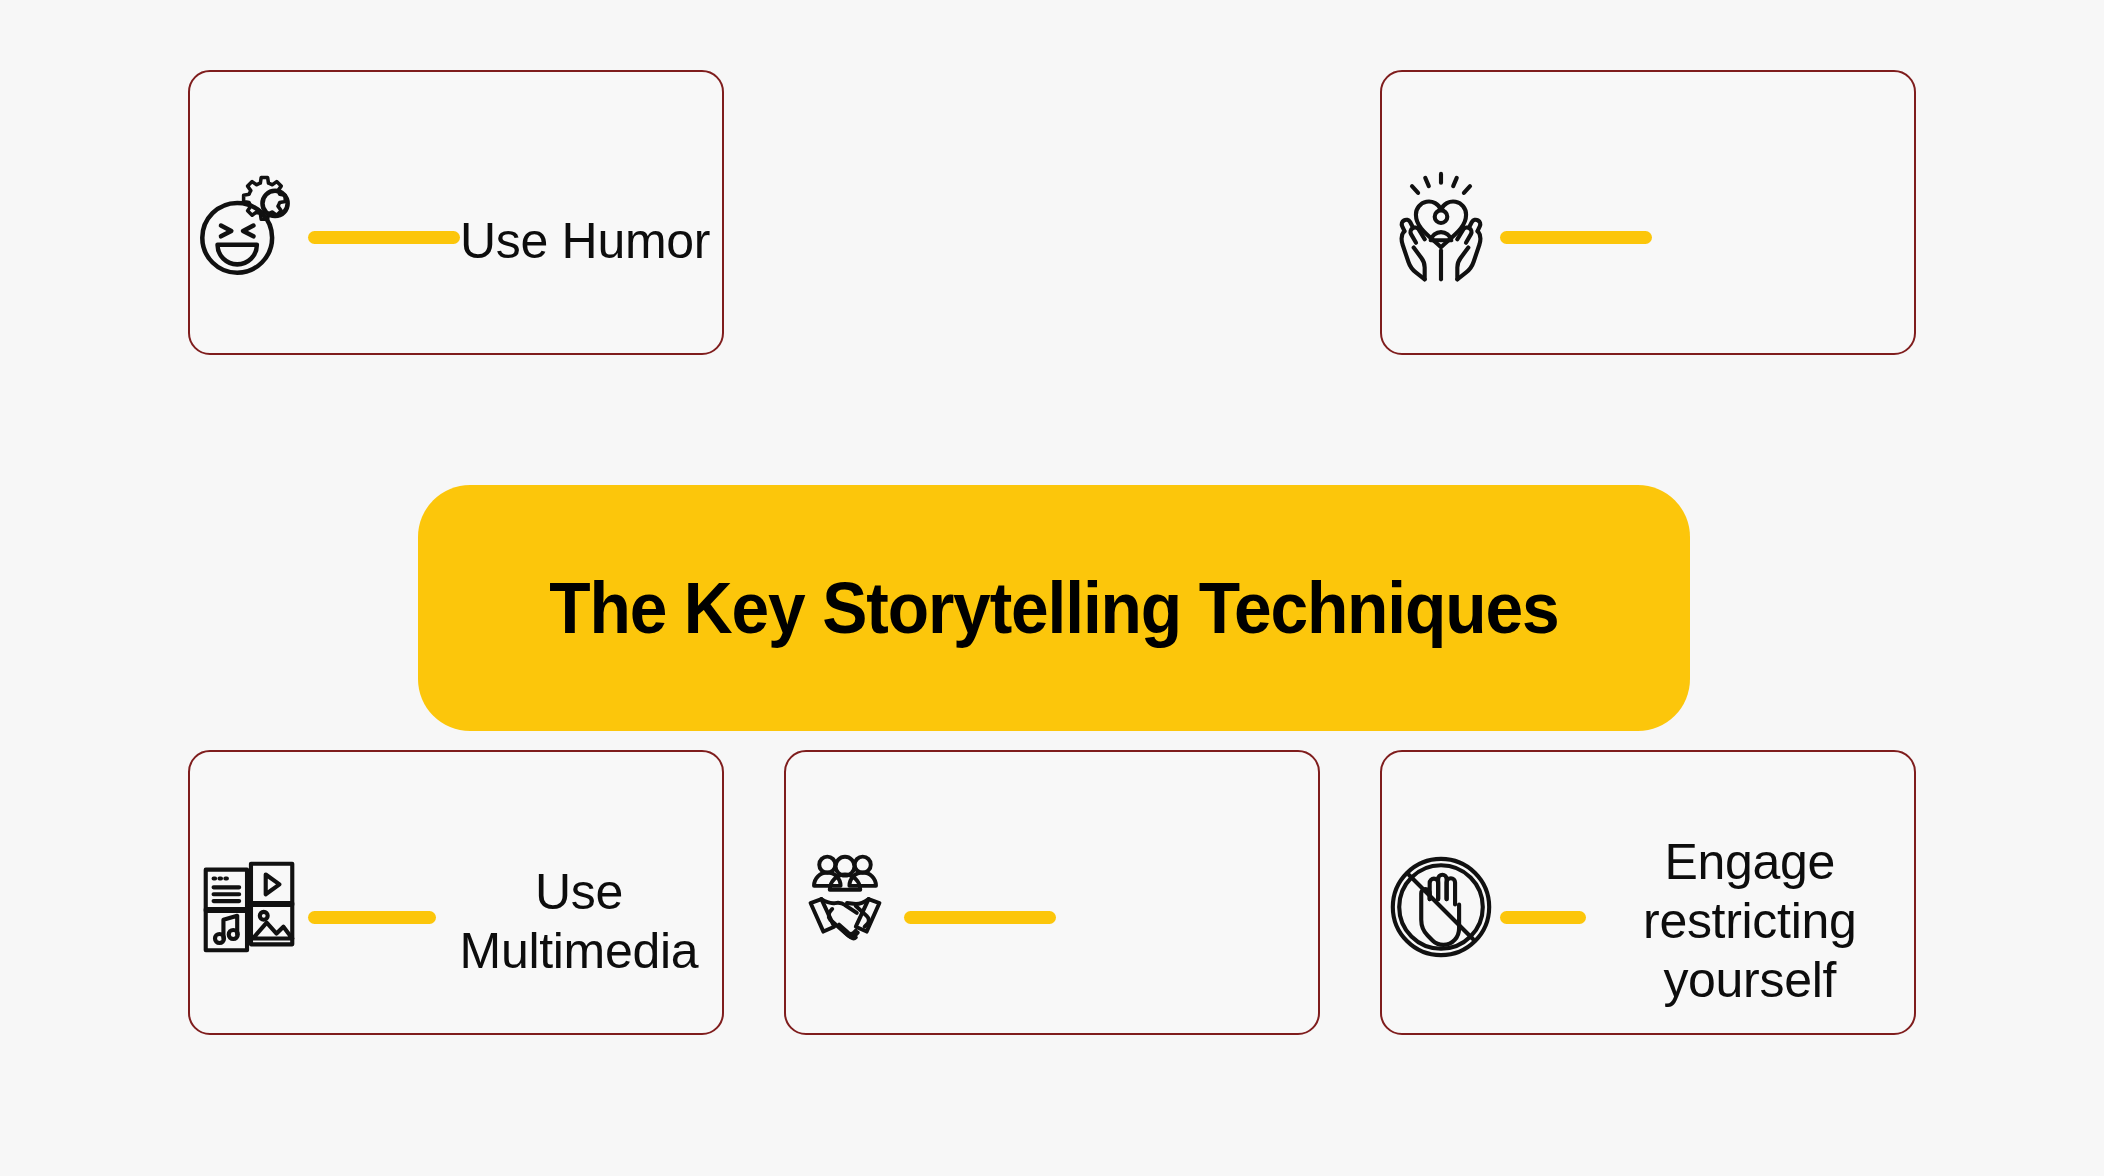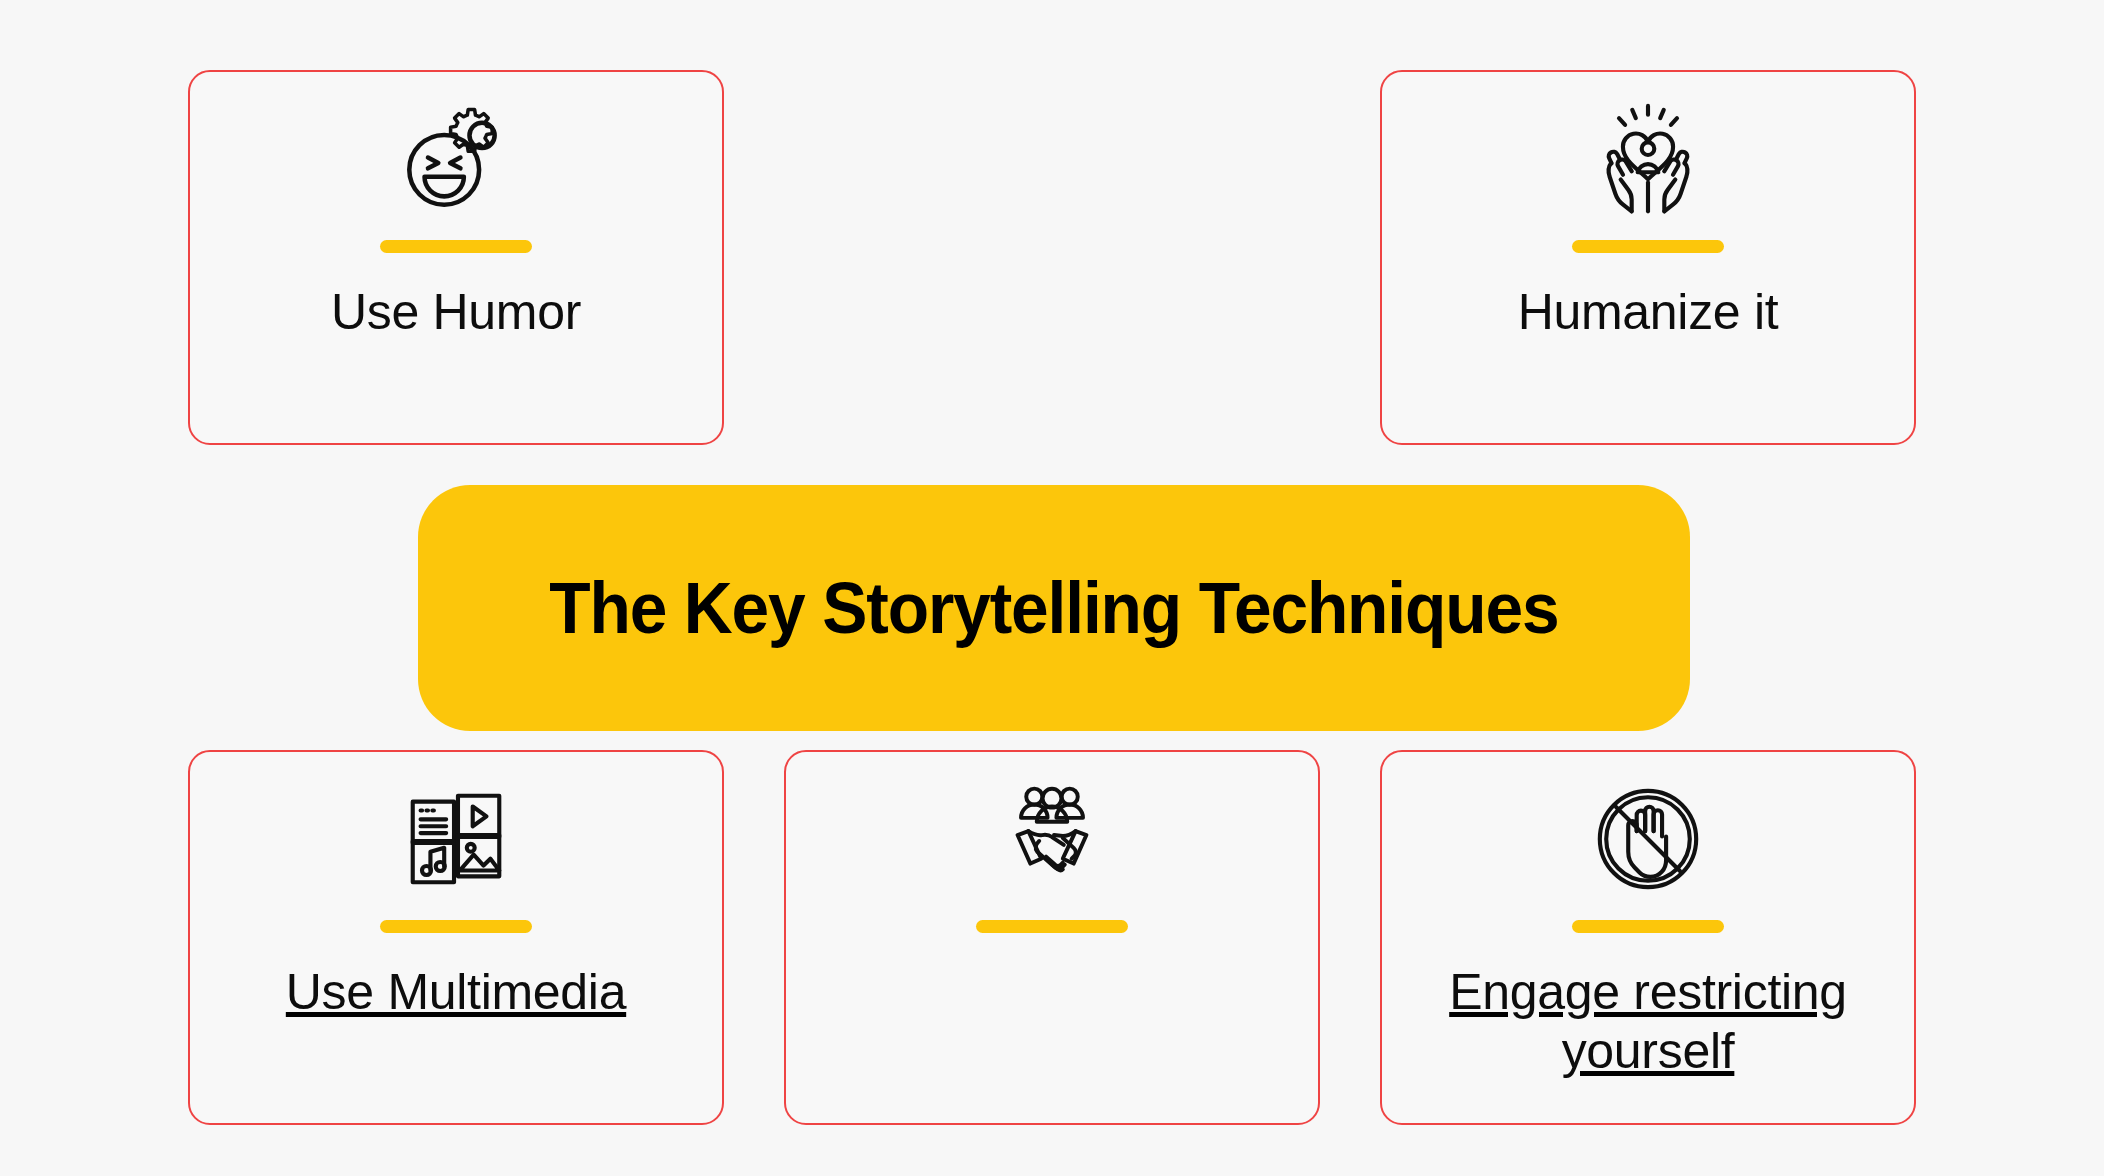--- a/index.html
+++ b/index.html
@@ -27,30 +27,30 @@
   
   .card-row {
     position: absolute;
     left: 188px;
     width: 1728px;
     display: flex;
     justify-content: space-between;
   }
 
   #row-top    { top: 70px;  height: 355px; }
-  #row-bottom { top: 750px; height: 355px; text-decoration: underline; }
+  #row-bottom { top: 750px; height: 355px; }
 
   .card {
     width: 536px;
-    height: 375px;
+    height: 285px;
     background: #f8f8f8;
-    border: 2px solid #ef4444;
+    border: 2px solid #7f1d1d;
     border-radius: 22px;
     display: flex;
-    flex-direction: column;
+    flex-direction: row;
     align-items: center;
     padding-top: 28px;
     position: relative;
   }
 
   .card-icon {
     width: 118px;
     height: 118px;
     display: flex;
     align-items: center;
@@ -172,21 +172,20 @@
 
           <path d="M76.5 72.5 l6.5 -10.5 a4.6 4.6 0 0 1 7.6 5.0 l-5.2 9.0"></path>
           <path d="M88.5 60.5 l3.0 -5.8 a4.6 4.6 0 0 1 8.0 4.5 l-2.5 5.2"></path>
           <path d="M97.5 64.0 q4.2 5.4 1.6 13.8 l-6.0 17.8 q-2.2 6.5 -7.5 10.6 l-9.0 7.0"></path>
           <path d="M76.6 113.2 l0 -12.0 q0 -5.4 3.4 -9.8 l7.8 -10.5"></path>
 
           <path d="M60 84.0 v29.2"></path>
         </svg>
       </div>
       <div class="card-rule"></div>
-      <div class="card-label">Humanize it</div>
     </div>
 
 
   </div>
 
   <div id="banner">
     <div id="banner-title">The Key Storytelling Techniques</div>
   </div>
 
   <div class="card-row" id="row-bottom">

